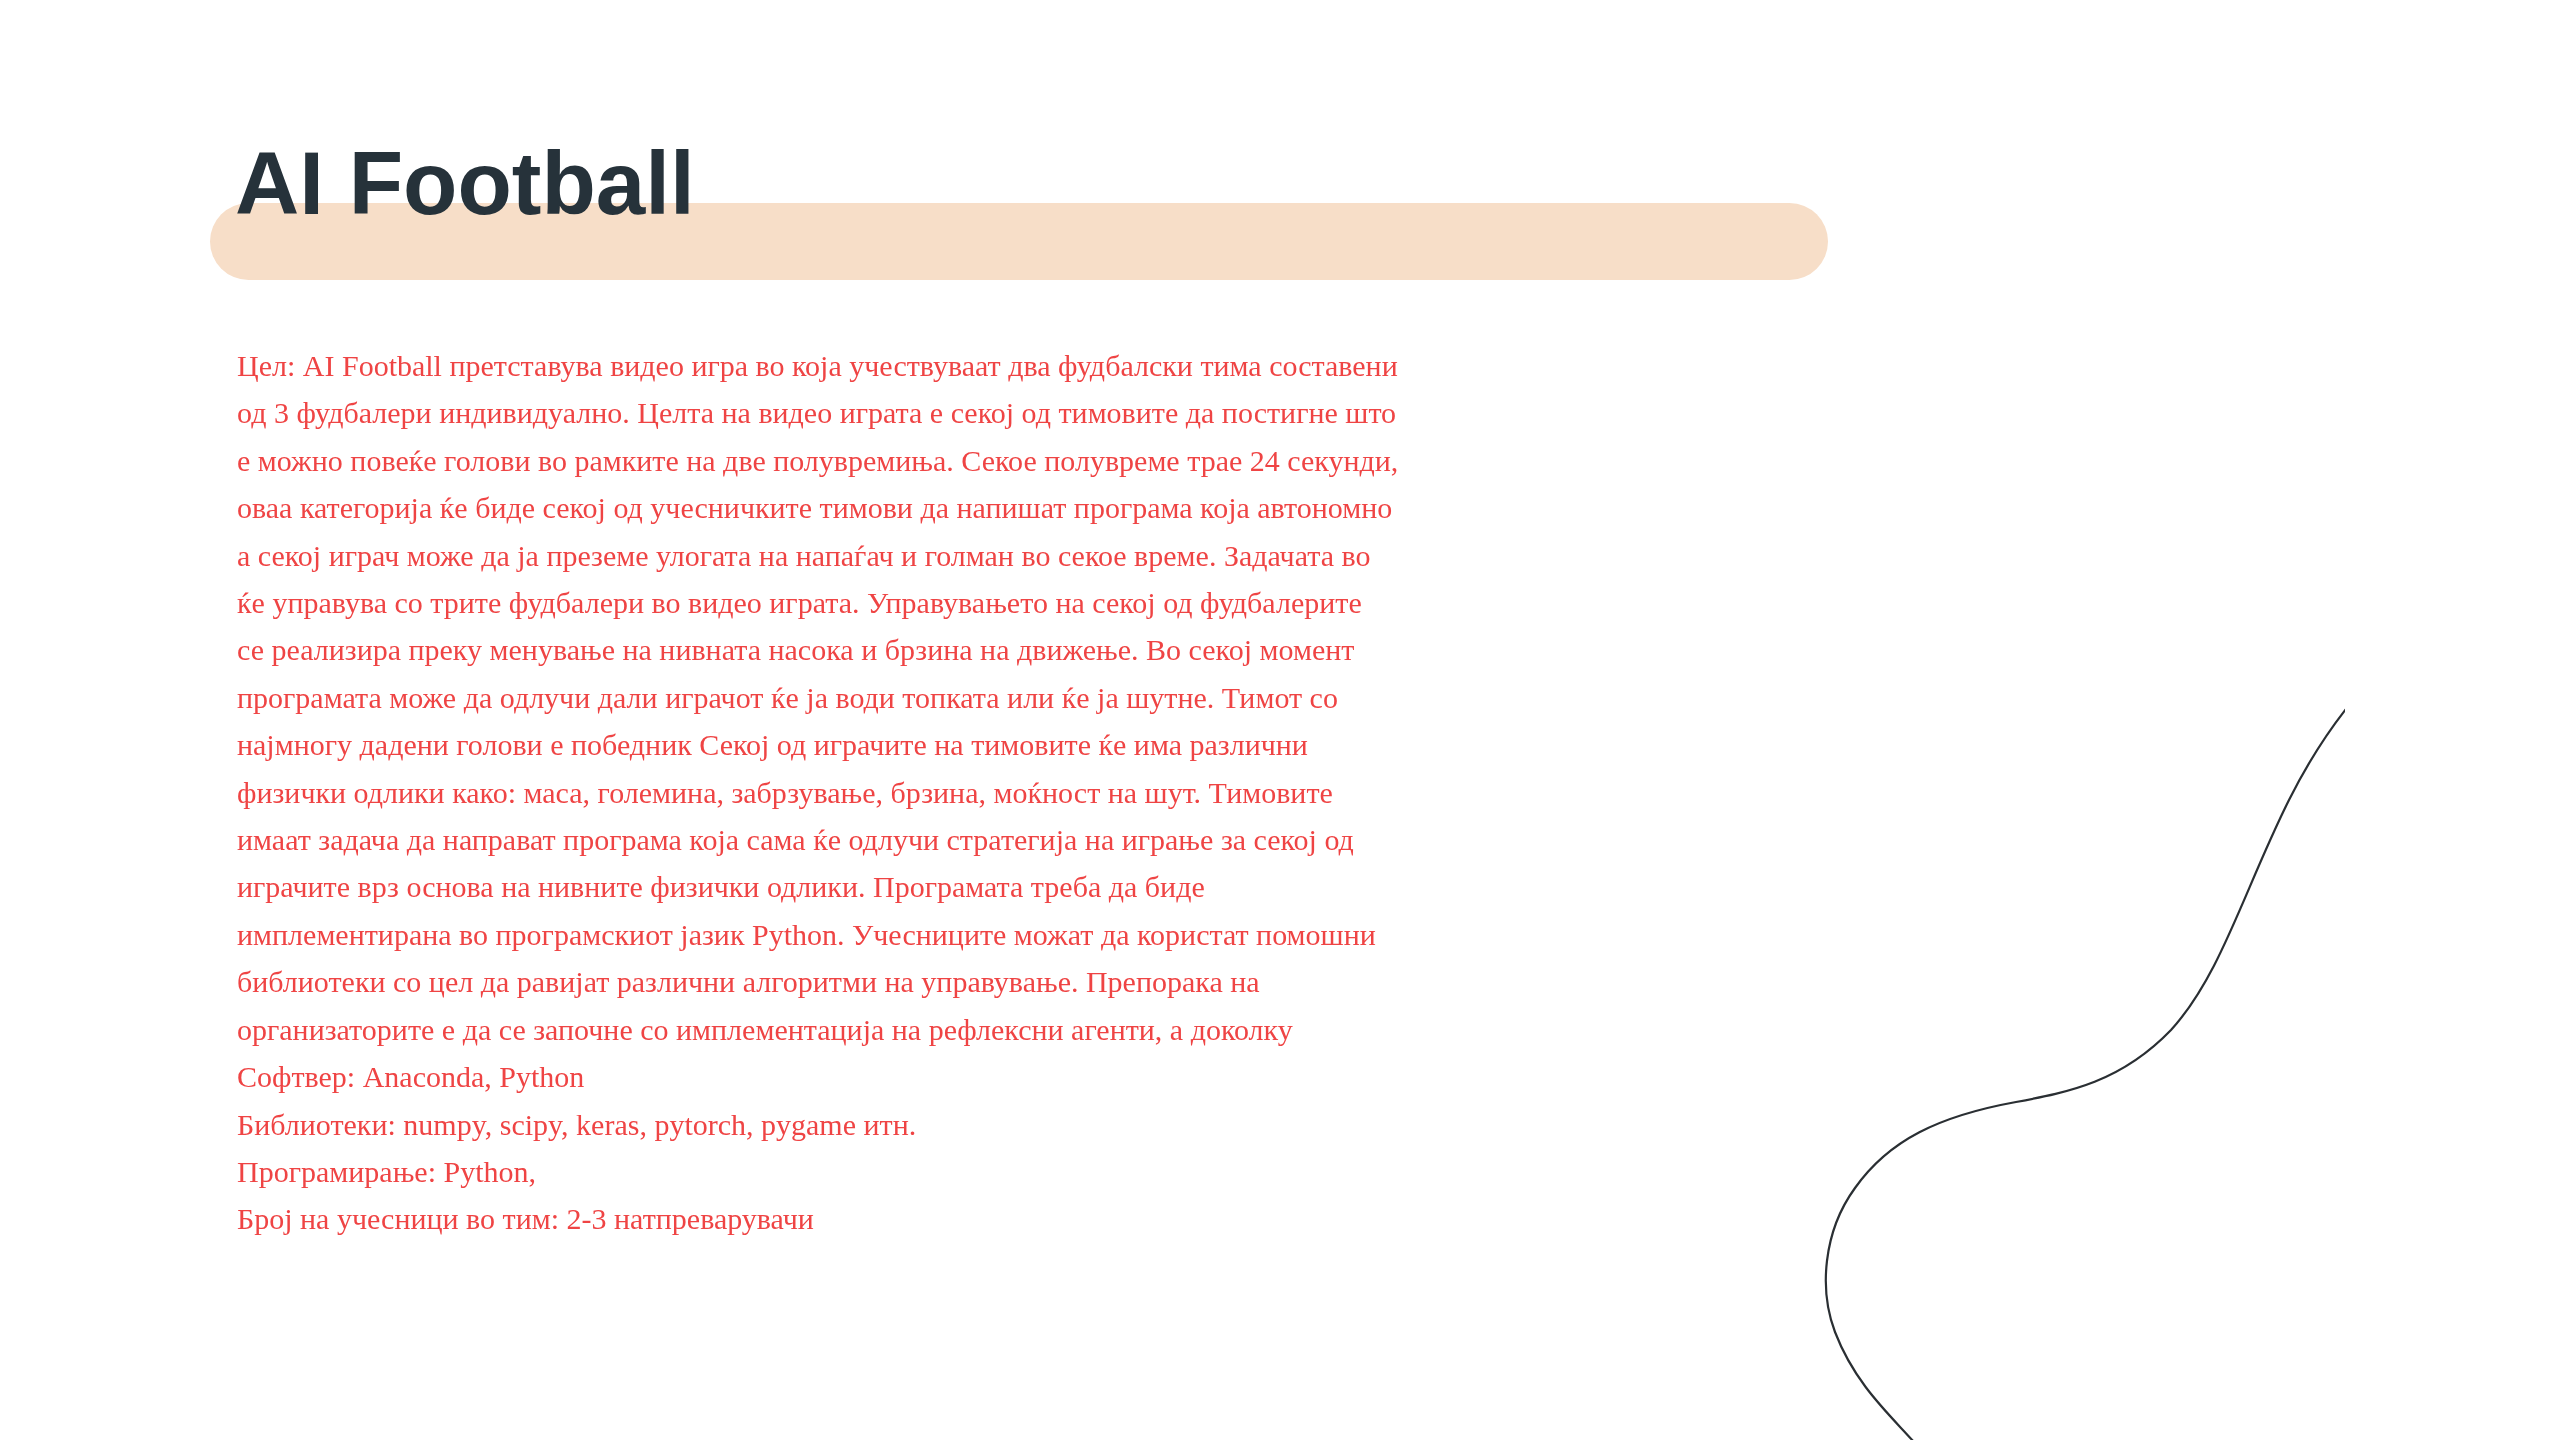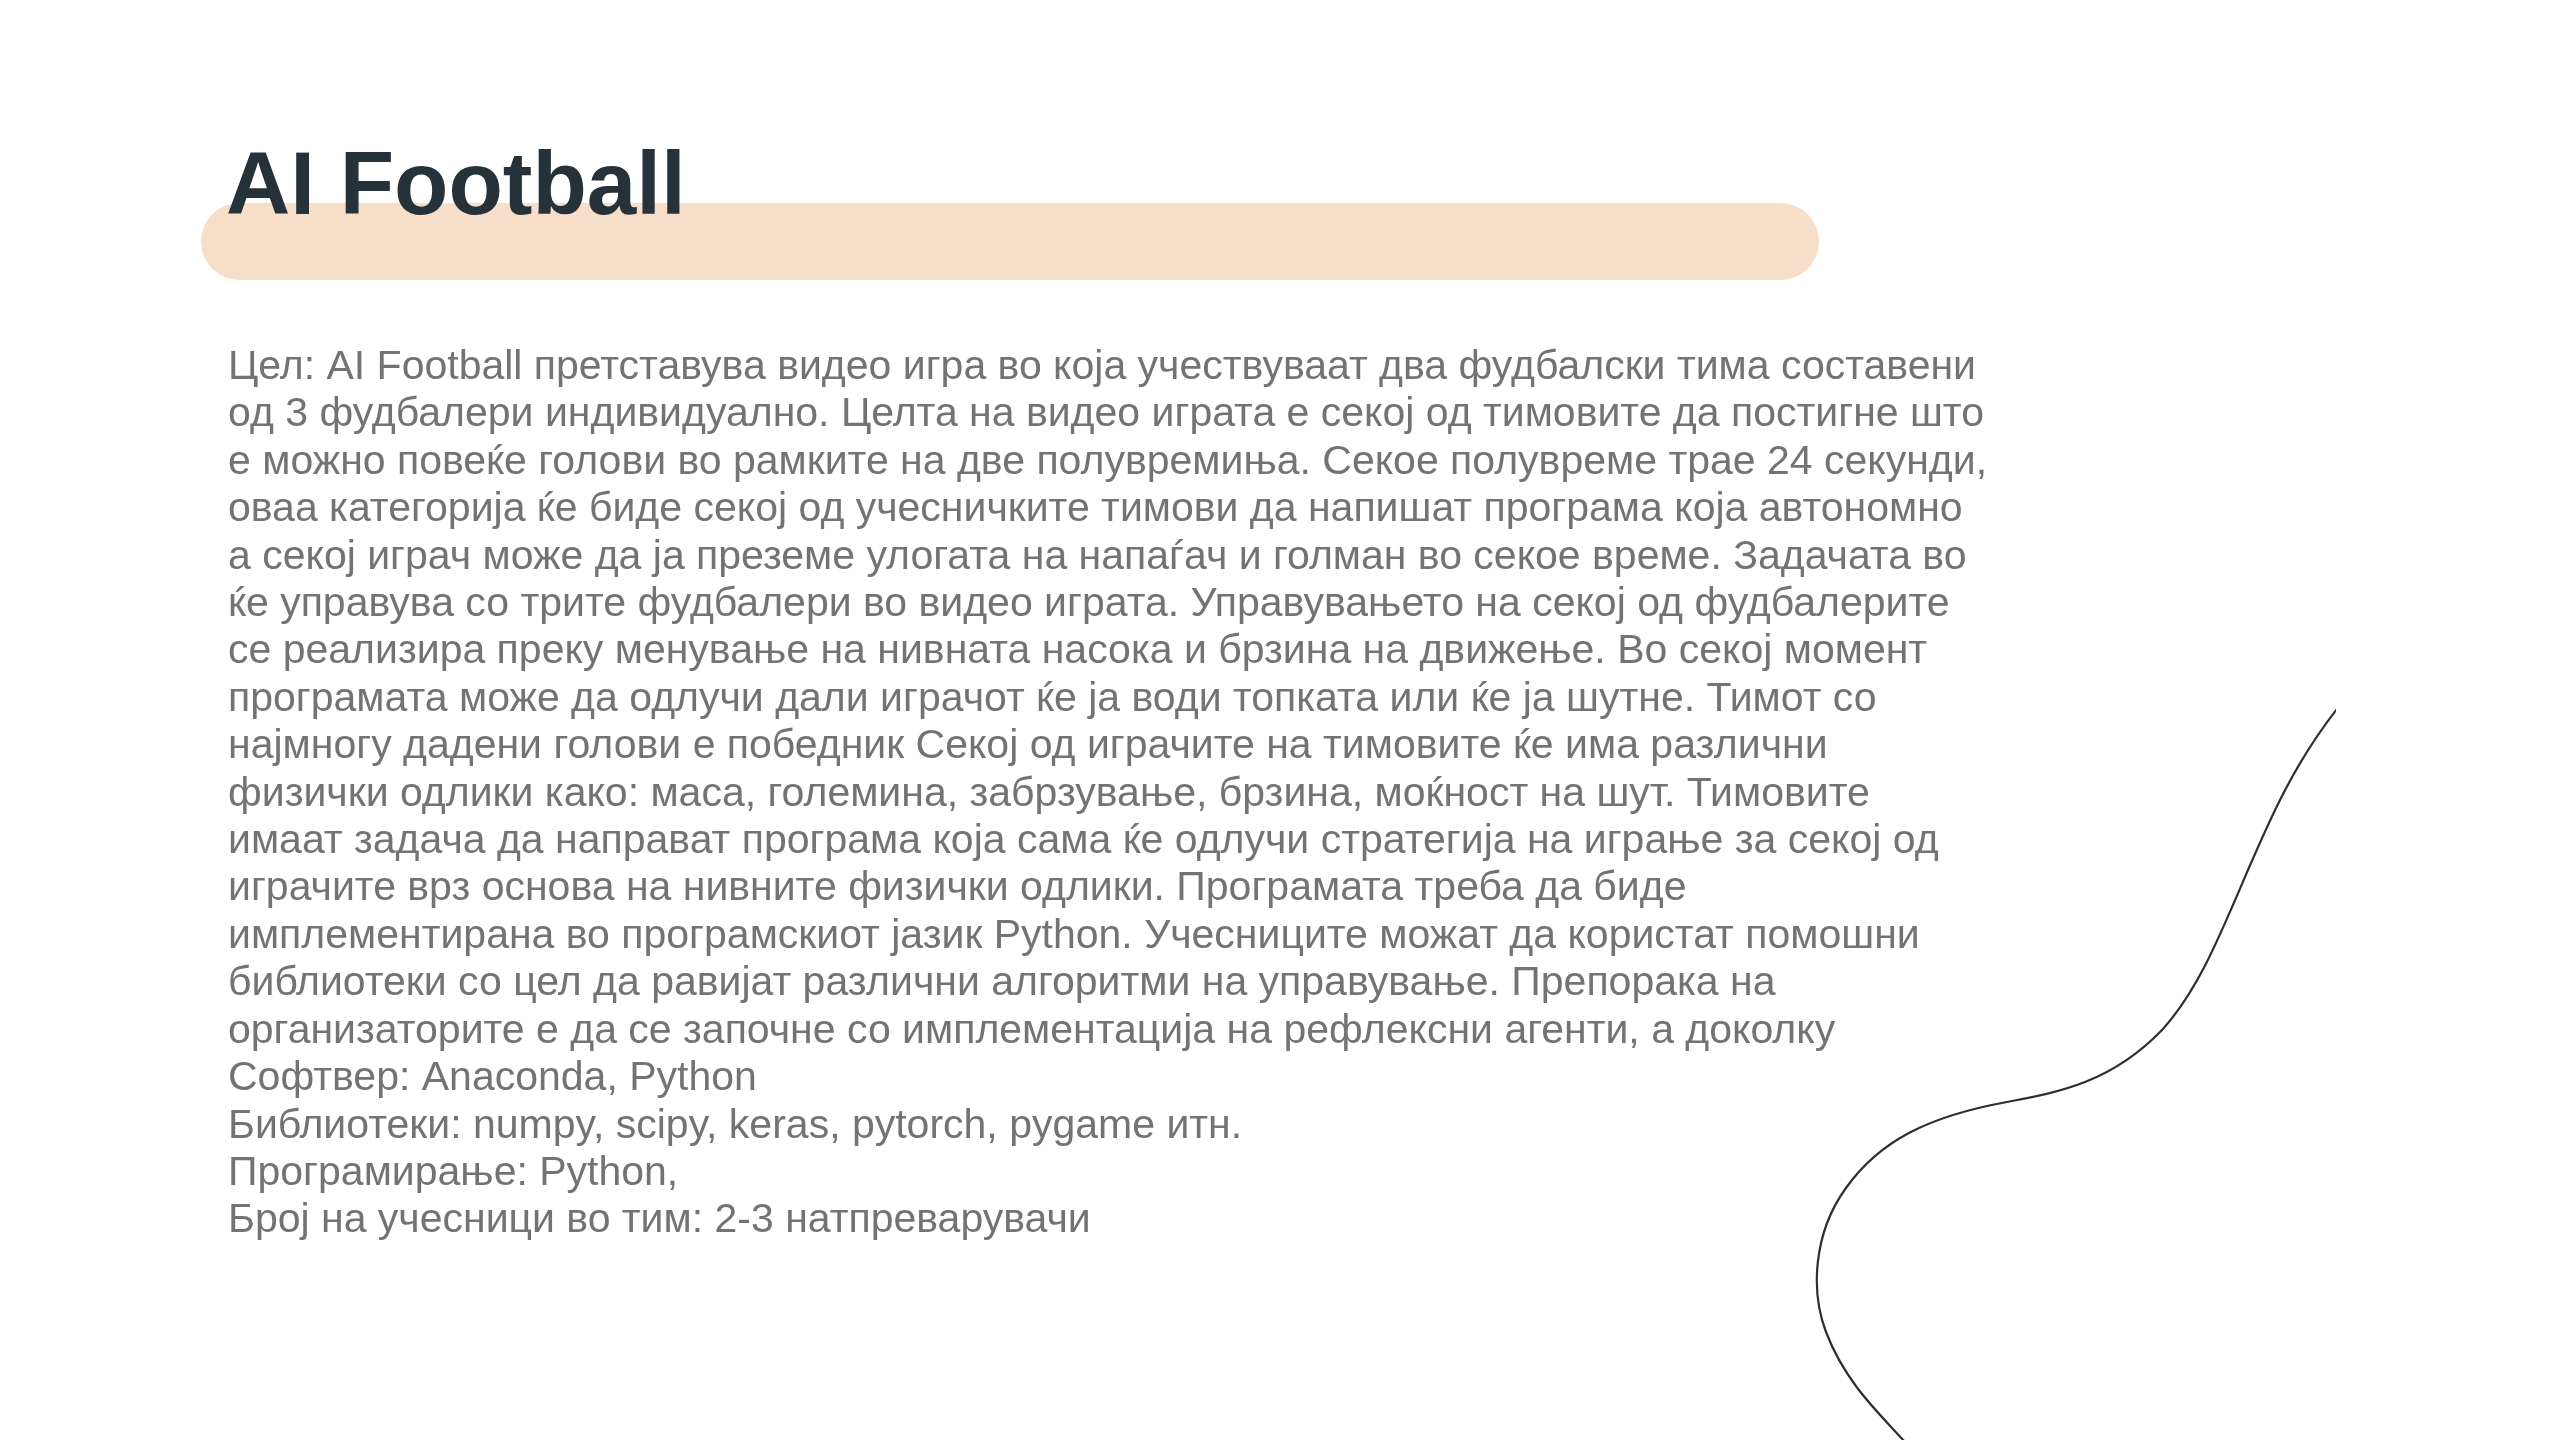--- a/index.html
+++ b/index.html
@@ -9,20 +9,21 @@
     height: 1440px;
     background: #ffffff;
     overflow: hidden;
   }
   .slide {
     position: relative;
     width: 2336px;
     height: 1440px;
     background: #ffffff;
     overflow: hidden;
+    margin-left: 9px;
   }
   .title-pill {
     position: absolute;
     left: 201px;
     top: 203px;
     width: 1618px;
     height: 77px;
     border-radius: 39px;
     background: #F7DEC8;
   }
@@ -36,24 +37,24 @@
     font-size: 89px;
     line-height: 110px;
     color: #26323A;
     white-space: nowrap;
   }
   .body {
     position: absolute;
     left: 228px;
     top: 342px;
     width: 1780px;
-    font-family: Liberation Sans, sans-serif;
-    font-size: 41px;
+    font-family: Liberation Serif, serif;
+    font-size: 30px;
     line-height: 47.4px;
-    color: #737373;
+    color: #ef4444;
   }
   .body .line {
     display: block;
     white-space: nowrap;
   }
   .deco {
     position: absolute;
     left: 0;
     top: 0;
     width: 2560px;

